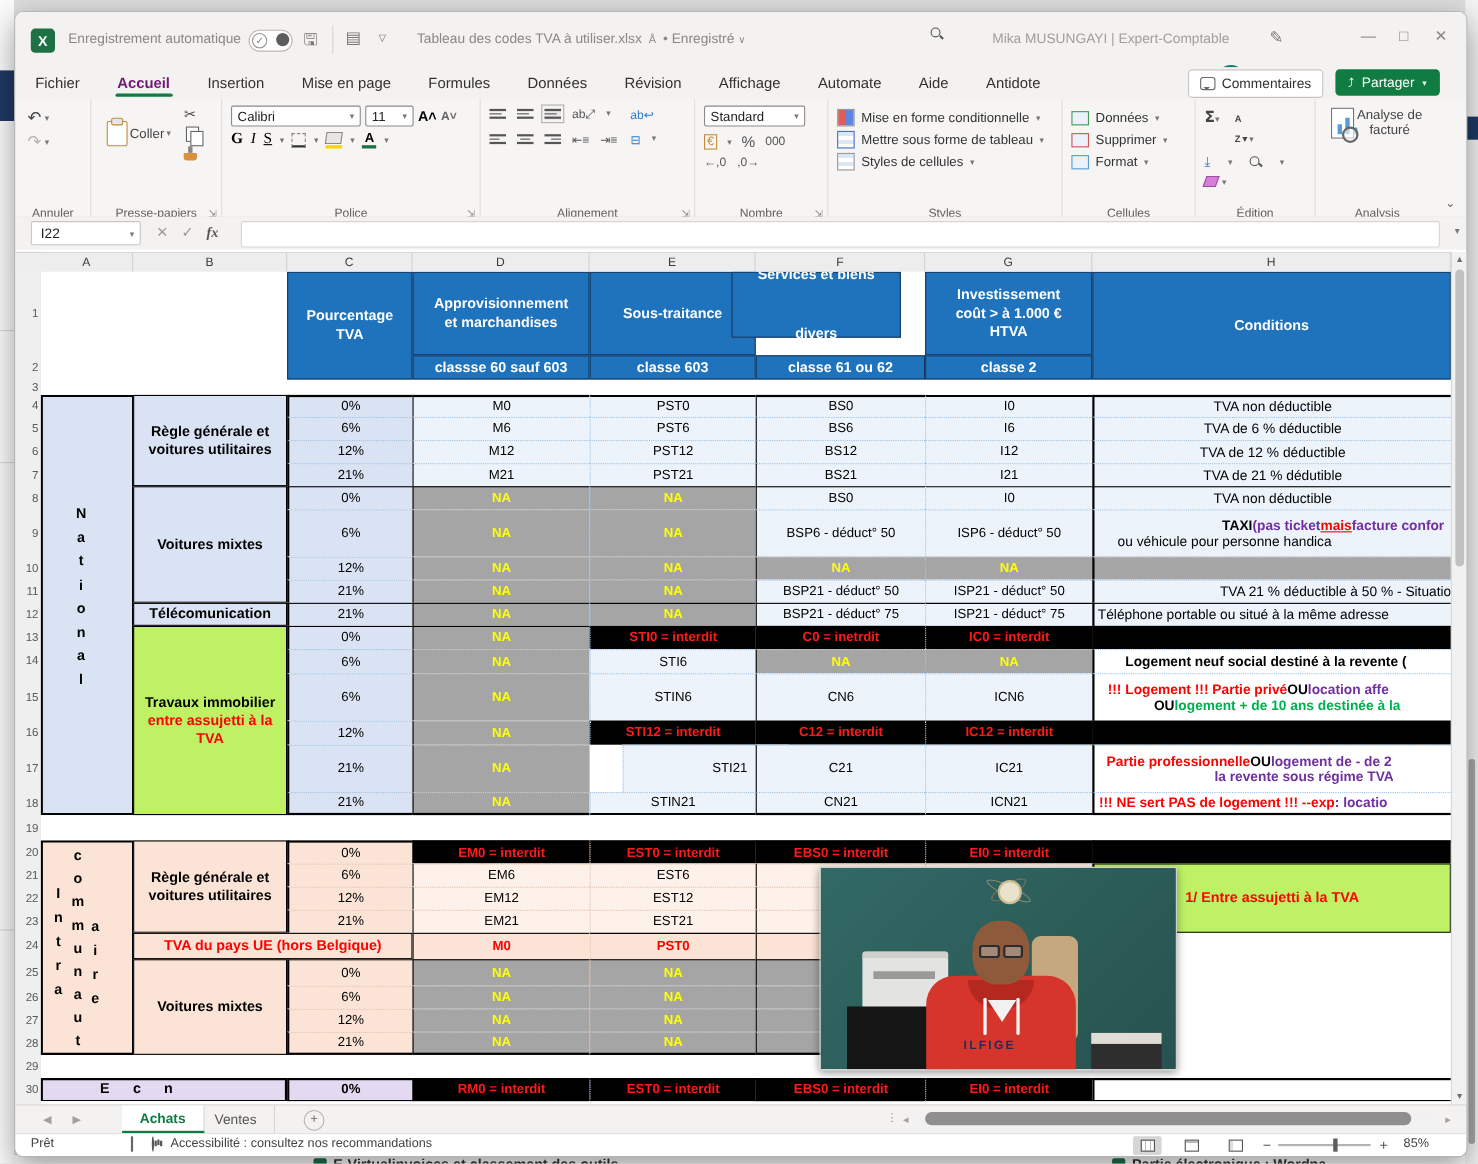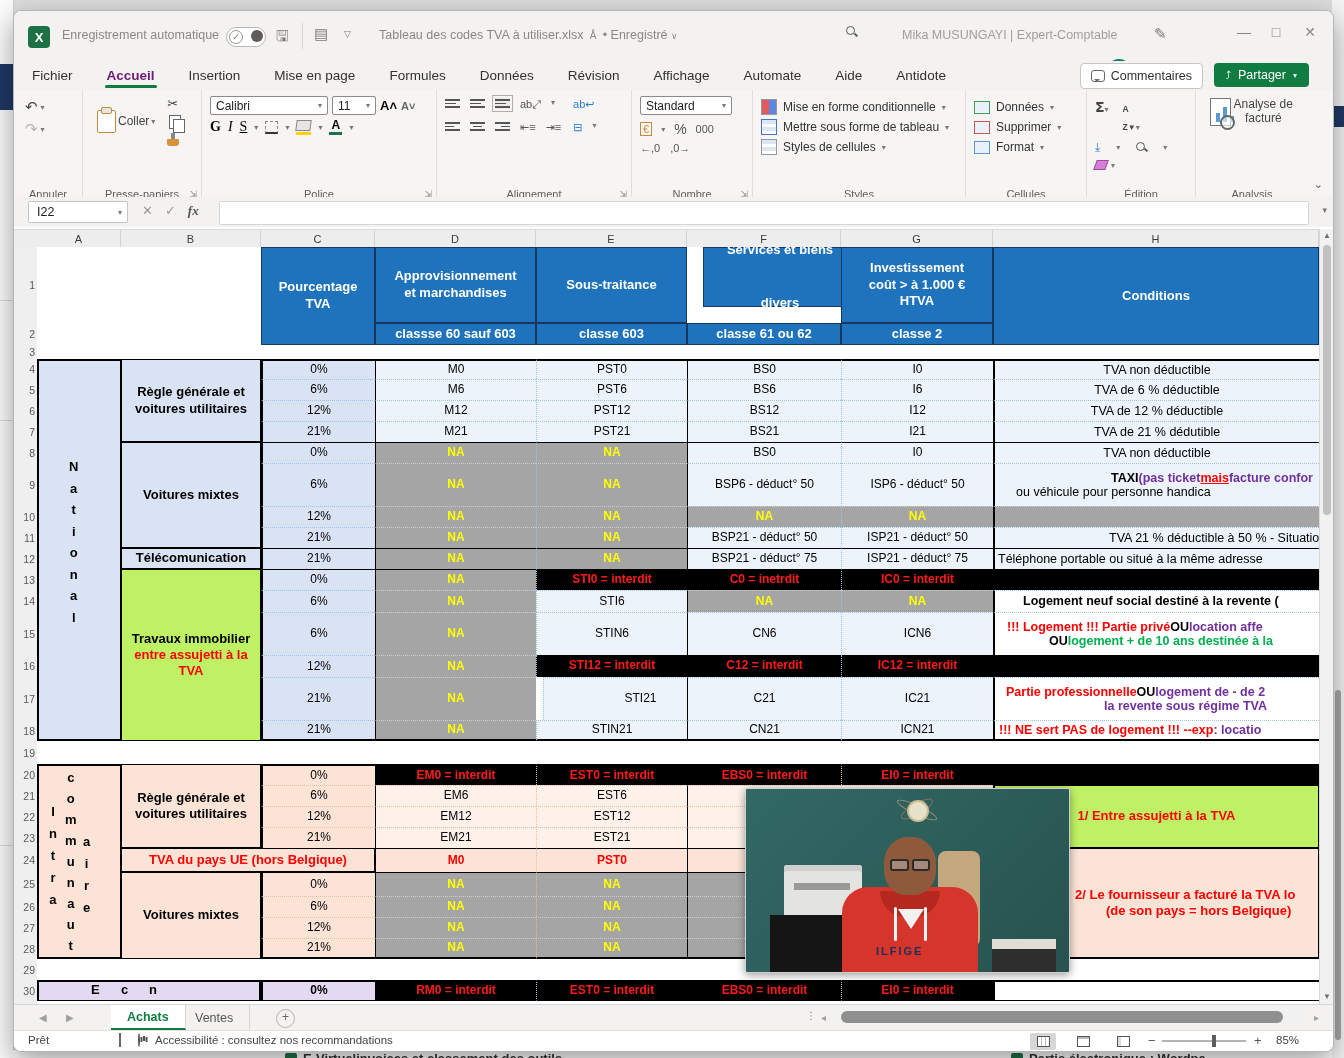--- a/index.html
+++ b/index.html
@@ -615,21 +615,21 @@
           </div>
         </div>
         <div class="cell c-p" style="left: 224px; top: 408px; width: 114px; height: 22px; border-left: 2px solid rgb(0, 0, 0); border-top: 1px dotted rgb(157, 195, 230);">12%</div>
         <div class="cell c-na" style="left: 338px; top: 408px; width: 161px; height: 22px; border-left: 1px solid rgb(0, 0, 0); border-top: 1px dotted rgb(207, 207, 207);">NA</div>
         <div class="cell c-fb" style="left: 499px; top: 408px; width: 151px; height: 22px; border-left: 1px dotted rgb(157, 195, 230);">STI12 = interdit</div>
         <div class="cell c-fb" style="left: 650px; top: 408px; width: 154px; height: 22px; border-left: 1px solid rgb(0, 0, 0);">C12 = interdit</div>
         <div class="cell c-fb" style="left: 804px; top: 408px; width: 152px; height: 22px; border-left: 1px dotted rgb(157, 195, 230);">IC12 = interdit</div>
         <div class="cell c-bk" style="left: 956px; top: 408px; width: 326px; height: 22px; border-left: 2px solid rgb(0, 0, 0);"></div>
         <div class="cell c-p" style="left: 224px; top: 430px; width: 114px; height: 43px; border-left: 2px solid rgb(0, 0, 0); border-top: 1px dotted rgb(157, 195, 230);">21%</div>
         <div class="cell c-na" style="left: 338px; top: 430px; width: 161px; height: 43px; border-left: 1px solid rgb(0, 0, 0); border-top: 1px dotted rgb(207, 207, 207);">NA</div>
-        <div class="cell c-cb" style="left: 506px; top: 430px; width: 151px; height: 43px; border-left: 1px dotted rgb(157, 195, 230); border-top: 1px dotted rgb(157, 195, 230); padding-left: 43px;">STI21</div>
+        <div class="cell c-cb" style="left: 529px; top: 430px; width: 151px; height: 43px; border-left: 1px dotted rgb(157, 195, 230); border-top: 1px dotted rgb(157, 195, 230); padding-left: 43px;">STI21</div>
         <div class="cell c-cb" style="left: 650px; top: 430px; width: 154px; height: 43px; border-left: 1px solid rgb(0, 0, 0); border-top: 1px dotted rgb(157, 195, 230);">C21</div>
         <div class="cell c-cb" style="left: 804px; top: 430px; width: 152px; height: 43px; border-left: 1px dotted rgb(157, 195, 230); border-top: 1px dotted rgb(157, 195, 230);">IC21</div>
         <div class="cell c-hw" style="left: 956px; top: 430px; width: 326px; height: 43px; border-left: 2px solid rgb(0, 0, 0); border-top: 1px dotted rgb(157, 195, 230); flex-direction: column; justify-content: center; align-items: stretch;">
           <div class="hl" style="padding-left: 11px;">
             <span class="k-r">Partie professionnelle </span>
             <span class="k-b">OU  </span>
             <span class="k-p">logement de - de 2</span>
           </div>
           <div class="hl" style="padding-left: 109px;">
             <span class="k-p">la revente sous régime TVA</span>
@@ -708,21 +708,21 @@
         </div>
         <div class="hdr" style="left: 338px; top: 76px; width: 161px; height: 22px;">
           <div>classse 60 sauf 603</div>
         </div>
         <div class="hdr" style="left: 499px; top: 0px; width: 151px; height: 76px;">
           <div>Sous-traitance</div>
         </div>
         <div class="hdr" style="left: 499px; top: 76px; width: 151px; height: 22px;">
           <div>classe 603</div>
         </div>
-        <div class="hdr" style="left: 666px; top: 0px; width: 154px; height: 60px; gap: 36px;">
+        <div class="hdr" style="left: 628px; top: 0px; width: 154px; height: 60px; gap: 36px;">
           <div>Services et biens</div>
           <div>divers</div>
         </div>
         <div class="hdr" style="left: 650px; top: 76px; width: 154px; height: 22px;">
           <div>classe 61 ou 62</div>
         </div>
         <div class="hdr" style="left: 804px; top: 0px; width: 152px; height: 76px;">
           <div>Investissement</div>
           <div>coût &gt; à 1.000 €</div>
           <div>HTVA</div>
@@ -793,24 +793,20 @@
         </div>
         <div class="mg" style="left: 84px; top: 625px; width: 140px; height: 87px; background: rgb(251, 227, 214); border: 1px solid rgb(0, 0, 0);">
           <div>Voitures mixtes</div>
         </div>
         <div class="mg" style="left: 0px; top: 733px; width: 224px; height: 21px; background: rgb(227, 218, 241); border-width: 2px 2px 1px; border-style: solid; border-color: rgb(0, 0, 0); border-image: initial;"></div>
         <div class="vletters" style="left: 54px; top: 735px;">E</div>
         <div class="vletters" style="left: 84px; top: 735px;">c</div>
         <div class="vletters" style="left: 112px; top: 735px;">n</div>
         <div class="mg" style="left: 956px; top: 538px; width: 326px; height: 63px; background: #bef264; border-width: 1px 1px 1px 2px; border-style: solid; border-color: rgb(0, 0, 0); border-image: initial; font-size: 13px;">
           <div style="color: rgb(255, 0, 0);">1/ Entre assujetti à la TVA</div>
-        </div>
-        <div class="mg" style="left: 956px; top: 601px; width: 326px; height: 111px; background: rgb(251, 227, 214); border-width: 1px 1px 2px 2px; border-style: solid; border-color: rgb(0, 0, 0); border-image: initial; font-size: 13px; align-items: flex-start;">
-          <div style="color: rgb(255, 0, 0); padding-left: 80px;">2/ Le fournisseur a facturé la TVA lo</div>
-          <div style="color: rgb(255, 0, 0); padding-left: 111px;">(de son pays = hors Belgique)</div>
         </div>
       </div>
   <div class="vscroll">
     <span class="arr" style="top:0">▲</span>
     <span class="thm"></span>
     <span class="arr" style="bottom:0">▼</span>
   </div>
 
   <div class="webcam">
     <div class="wc-clock">

